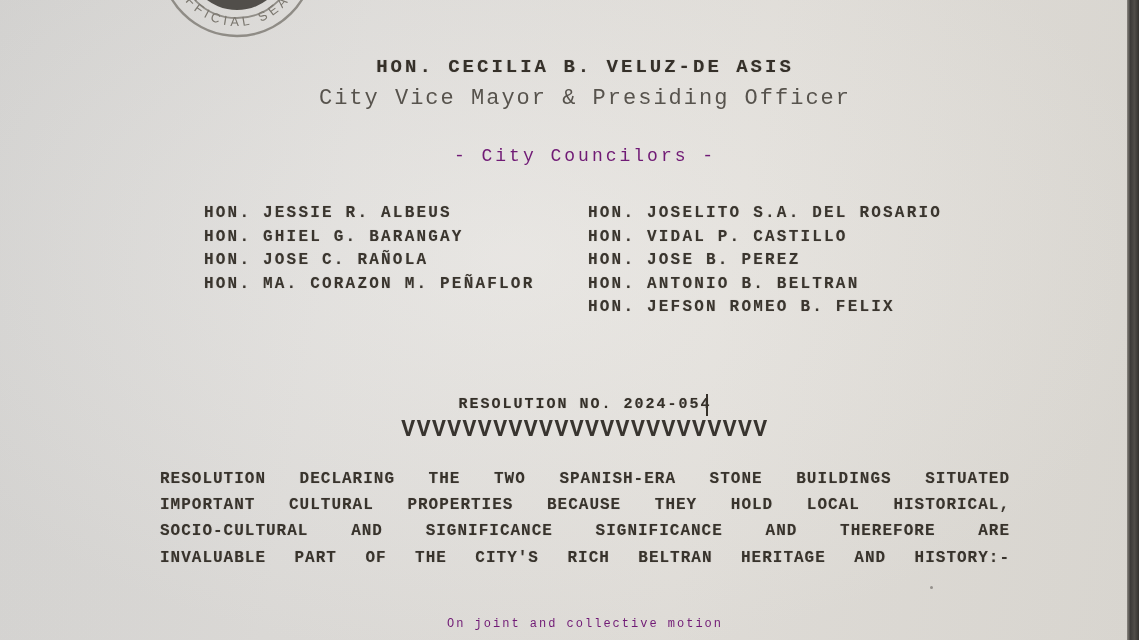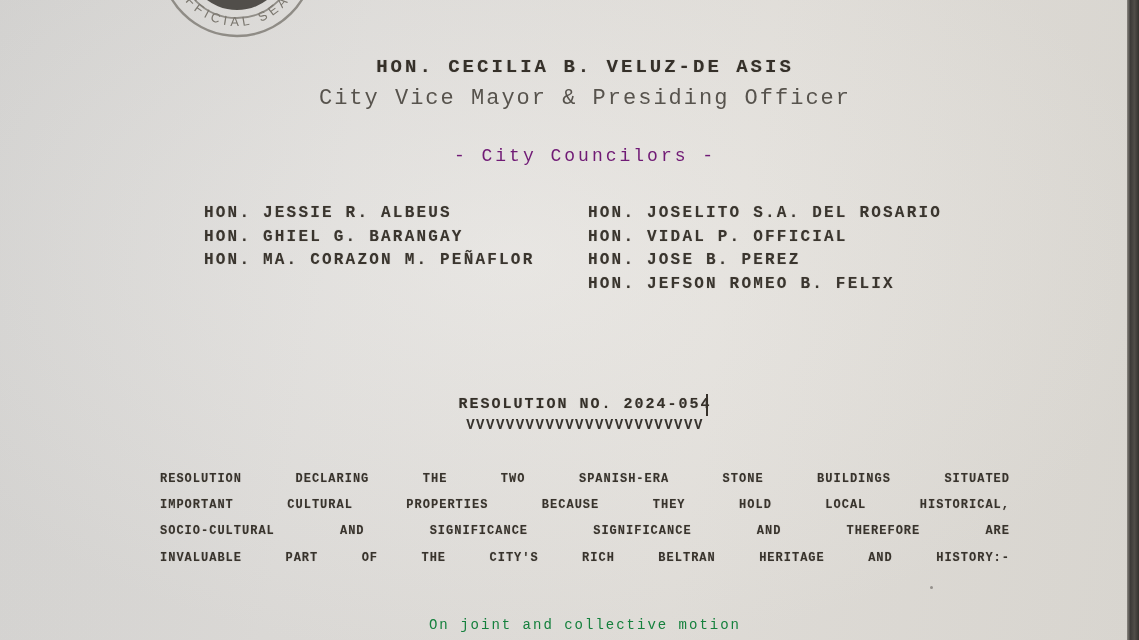--- a/index.html
+++ b/index.html
@@ -90,47 +90,47 @@
     content: "";
     position: absolute;
     left: 52%;
     top: -12%;
     width: 2px;
     height: 132%;
     background: #353029;
   }
   .res-underline {
     top: 405px;
-    font-size: 14px;
+    font-size: 23px;
     font-weight: bold;
     letter-spacing: 1.5px;
     color: #38342f;
   }
   .body-par {
     position: absolute;
     top: 454px;
     left: 0;
     width: 850px;
   }
   .body-line {
-    font-size: 12px;
+    font-size: 16px;
     font-weight: bold;
     letter-spacing: 1px;
     line-height: 26.2px;
     color: #38332c;
     text-align: justify;
     text-align-last: justify;
     text-shadow: 0 0 1px rgba(50,45,40,0.3);
     white-space: normal;
   }
   .motion {
     top: 605px;
-    font-size: 14px;
+    font-size: 12px;
     letter-spacing: 2px;
-    color: #15803d;
+    color: #701a75;
   }
   .speck {
     position: absolute;
     left: 930px;
     top: 586px;
     width: 3px;
     height: 3px;
     border-radius: 50%;
     background: rgba(90,85,80,0.55);
   }
@@ -153,27 +153,29 @@
 <div class="content">
 
   <div class="centered hdr-name">HON. CECILIA B. VELUZ-DE ASIS</div>
   <div class="centered hdr-title">City Vice Mayor &amp; Presiding Officer</div>
 
   <div class="centered councilors-heading">- City Councilors -</div>
 
   <div class="council-col left">
     <div>HON. JESSIE R. ALBEUS</div>
     <div>HON. GHIEL G. BARANGAY</div>
+    <div>HON. JOSE C. RAÑOLA</div>
     <div>HON. MA. CORAZON M. PEÑAFLOR</div>
   </div>
 
   <div class="council-col right">
     <div>HON. JOSELITO S.A. DEL ROSARIO</div>
-    <div>HON. VIDAL P. OFFICIAL</div>
+    <div>HON. VIDAL P. CASTILLO</div>
     <div>HON. JOSE B. PEREZ</div>
+    <div>HON. ANTONIO B. BELTRAN</div>
     <div>HON. JEFSON ROMEO B. FELIX</div>
   </div>
 
   <div class="centered res-no"><span>RESOLUTION NO. 2024-05</span><span class="overstrike">4</span></div>
   <div class="centered res-underline">VVVVVVVVVVVVVVVVVVVVVVVV</div>
 
   <div class="body-par">
     <div class="body-line">RESOLUTION DECLARING THE TWO SPANISH-ERA STONE BUILDINGS SITUATED</div>
     <div class="body-line">IMPORTANT CULTURAL PROPERTIES BECAUSE THEY HOLD LOCAL HISTORICAL,</div>
     <div class="body-line">SOCIO-CULTURAL AND SIGNIFICANCE SIGNIFICANCE AND THEREFORE ARE</div>

